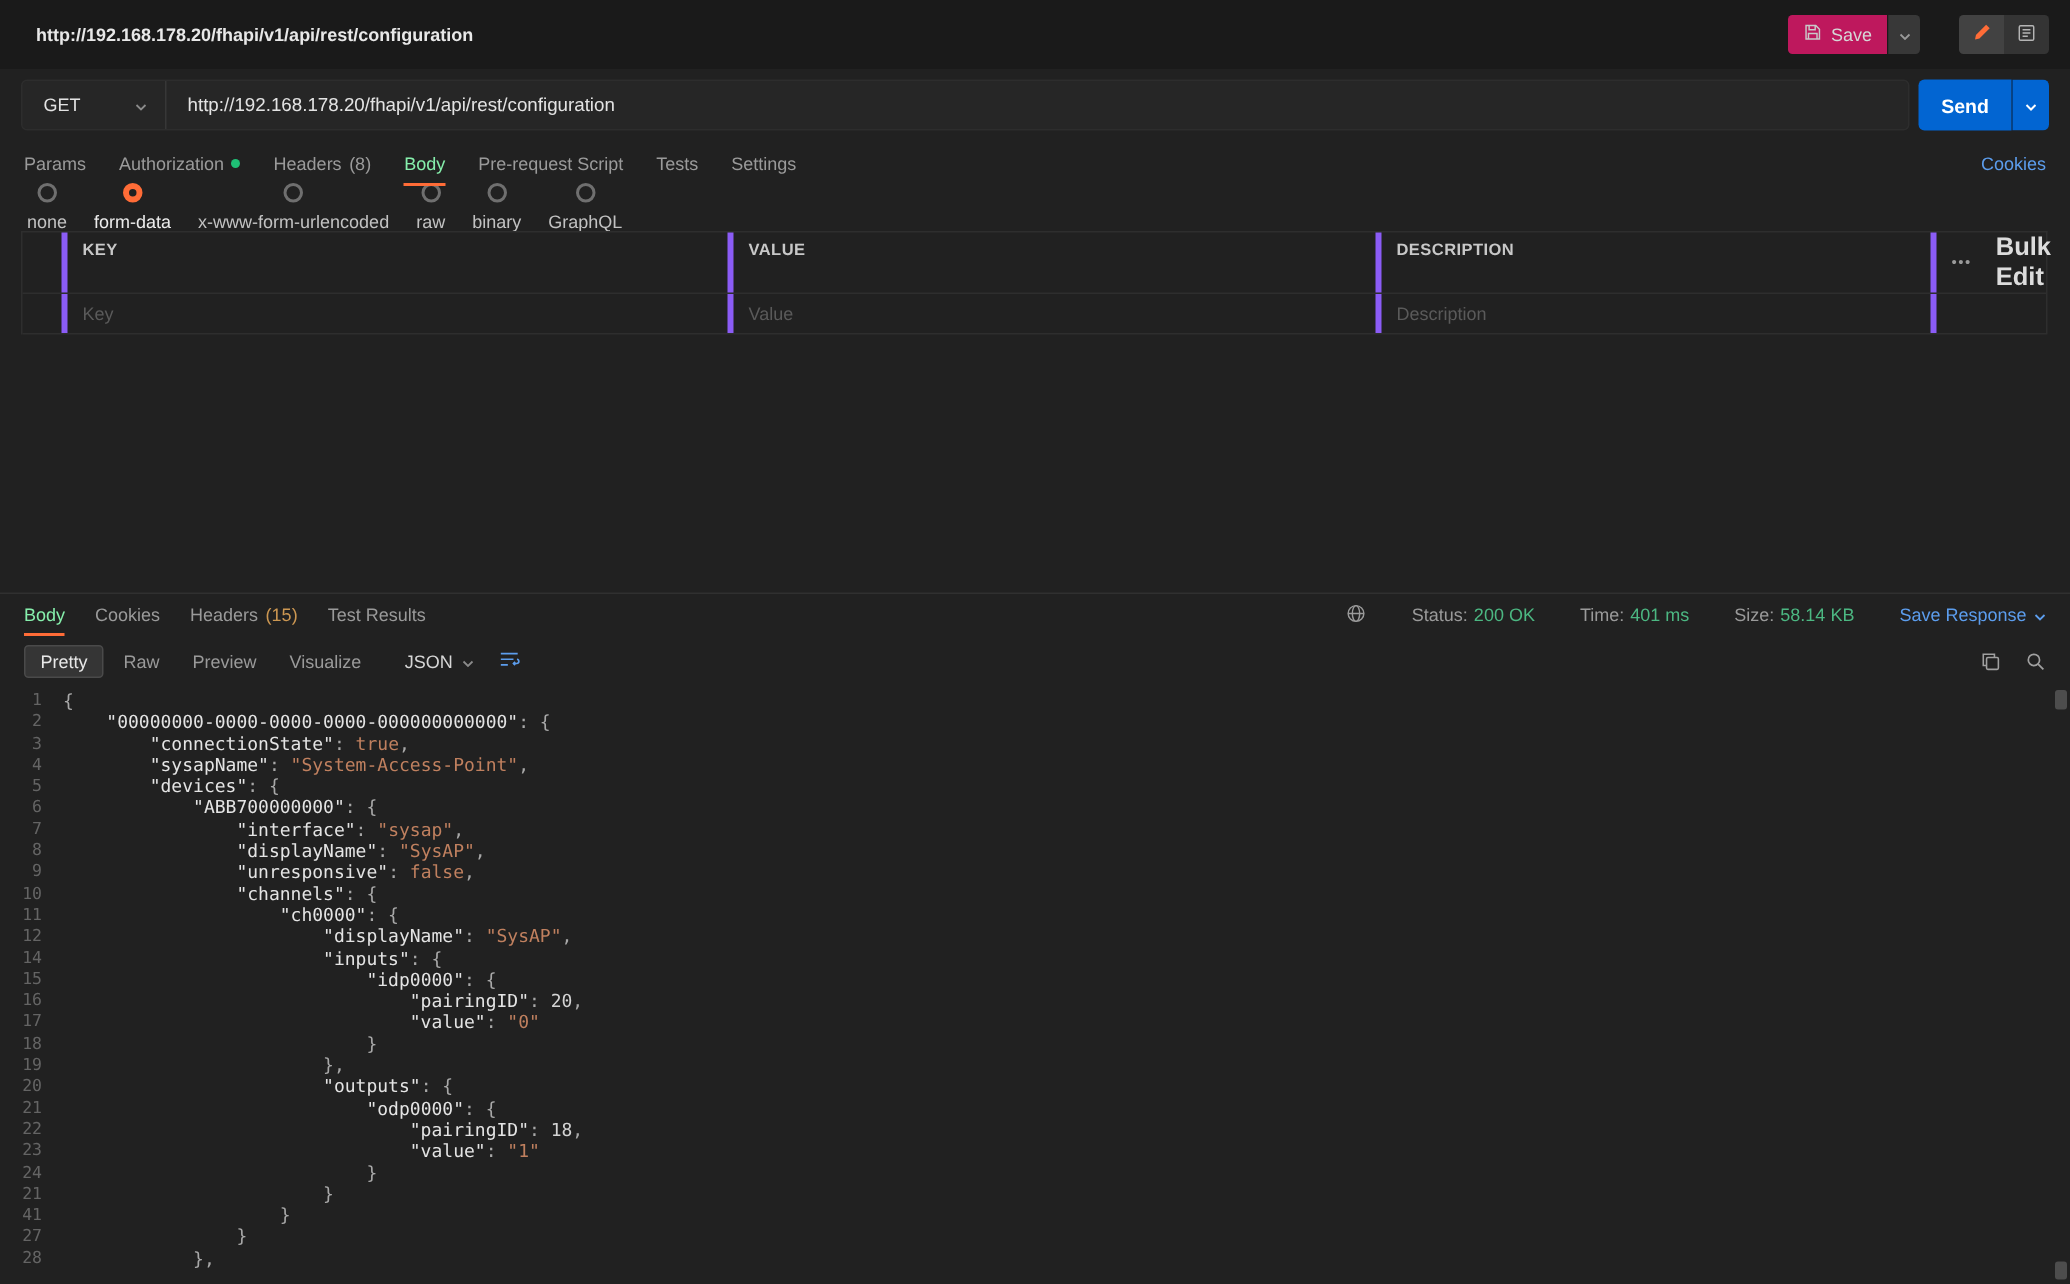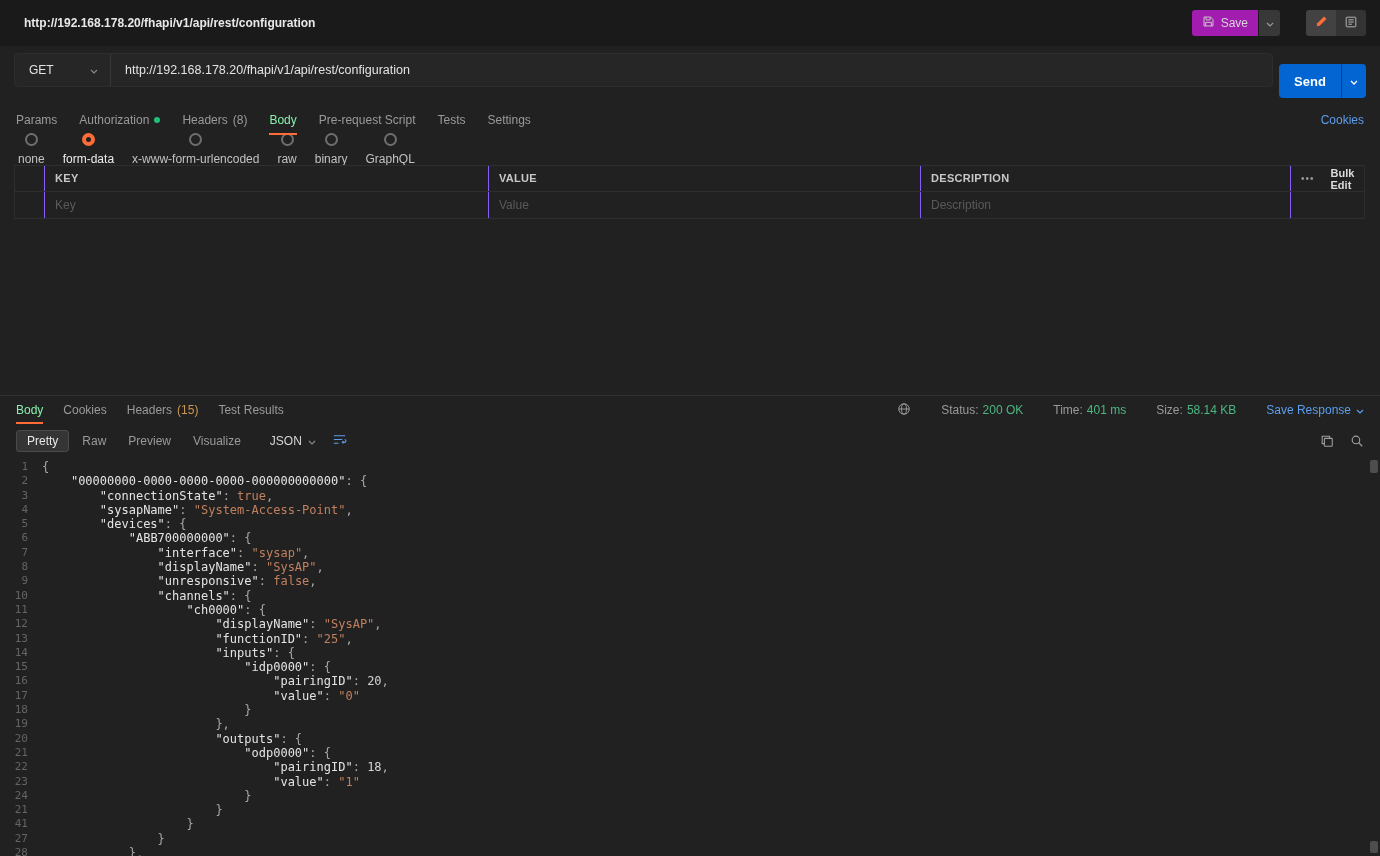--- a/index.html
+++ b/index.html
@@ -15,21 +15,21 @@
   
   .topbar {
     height: 46px; background: #1a1a1a; flex: none;
     display: flex; align-items: center; justify-content: space-between;
     padding: 0 14px 0 24px;
   }
   .topbar-title { font-weight: bold; font-size: 12px; color: #e8e8e8; }
   .topbar-actions { display: flex; align-items: center; gap: 26px; }
   .save-group { display: flex; height: 26px; }
   .save-main {
-    display: flex; align-items: center; gap: 6px; background: #a21caf; color: #d6d6d6;
+    display: flex; align-items: center; gap: 6px; background: #be185d; color: #d6d6d6;
     padding: 0 10px; border-radius: 3px 0 0 3px; cursor: pointer; font-size: 12px;
   }
   .save-caret {
     width: 22px; background: #383838; border-left: 1px solid #1a1a1a;
     border-radius: 0 3px 3px 0; display: flex; align-items: center; justify-content: center; cursor: pointer;
   }
   .icon-pair { display: flex; height: 26px; border-radius: 3px; overflow: hidden; }
   .icon-btn {
     width: 30px; display: flex; align-items: center; justify-content: center; cursor: pointer;
   }
@@ -40,21 +40,21 @@
   .url-row { flex: none; display: flex; gap: 6px; padding: 7px 14px; }
   .url-bar {
     flex: 1; display: flex; align-items: center; height: 34px;
     background: #262626; border: 1px solid #2d2d2d; border-radius: 4px;
   }
   .method {
     width: 96px; height: 100%; display: flex; align-items: center; justify-content: space-between;
     padding: 0 12px 0 14px; border-right: 1px solid #373737; cursor: pointer; color: #e3e3e3;
   }
   .url-input { padding-left: 14px; color: #e3e3e3; font-size: 12.5px; flex: 1; cursor: text; }
-  .send-group { display: flex; height: 34px; margin-top: 11px; }
+  .send-group { display: flex; height: 34px; }
   .send-main {
     width: 62px; background: #0265d2; color: #fff; font-weight: bold; font-size: 13px;
     border: none; border-radius: 4px 0 0 4px; cursor: pointer; font-family: inherit;
   }
   .send-caret {
     width: 25px; background: #0265d2; border-left: 1px solid rgba(0,0,0,0.35);
     border-radius: 0 4px 4px 0; display: flex; align-items: center; justify-content: center; cursor: pointer;
   }
 
   
@@ -76,26 +76,26 @@
   .radio { width: 13px; height: 13px; border-radius: 50%; border: 2px solid #6f6f6f; flex: none; }
   .mode.selected .radio { border: 4px solid #ff6c37; }
   .mode.selected { color: #ececec; }
 
   
   .kv-table {
     flex: none; margin: 2px 15px 0 14px;
     border: 1px solid #2e2e2e; border-bottom: none;
   }
   .kv-row { display: grid; grid-template-columns: 30px 444px 432px 370px 1fr; border-bottom: 1px solid #2e2e2e; }
-  .kv-cell { padding: 6px 10px; border-right: 1px solid #8b5cf6; min-height: 25px; }
+  .kv-cell { padding: 6px 10px; border-right: 4px solid #8b5cf6; min-height: 25px; }
   .kv-cell:last-child { border-right: none; }
   .kv-head { font-size: 11px; font-weight: bold; color: #c8c8c8; letter-spacing: 0.3px; }
   .kv-actions { display: flex; align-items: center; justify-content: flex-end; gap: 16px; padding: 0 10px; }
   .more-dots { color: #9a9a9a; font-size: 10px; letter-spacing: 1px; cursor: pointer; }
-  .bulk-edit { font-weight: bold; font-size: 11px; color: #dcdcdc; cursor: pointer; }
+  .bulk-edit { font-weight: bold; font-size: 17px; color: #dcdcdc; cursor: pointer; }
   .kv-placeholder { color: #5a5a5a; font-size: 12px; cursor: text; }
 
   .spacer { flex: 1; }
 
   
   .response { flex: none; height: 461px; border-top: 1px solid #303030; display: flex; flex-direction: column; }
   .resp-tabs { flex: none; height: 28px; display: flex; align-items: stretch; gap: 20px; padding: 0 16px; }
   .resp-tabs .tab-count.amber { color: #cc9752; }
   .resp-meta { margin-left: auto; display: flex; align-items: center; gap: 30px; }
   .meta-item { display: flex; gap: 4px; color: #9a9a9a; white-space: nowrap; }
@@ -370,21 +370,20 @@
           <div class="code-line"><span class="ln">3</span><span class="lc">        <span class="tk-key">"connectionState"</span>: <span class="tk-bool">true</span>,</span></div>
           <div class="code-line"><span class="ln">4</span><span class="lc">        <span class="tk-key">"sysapName"</span>: <span class="tk-str">"System-Access-Point"</span>,</span></div>
           <div class="code-line"><span class="ln">5</span><span class="lc">        <span class="tk-key">"devices"</span>: {</span></div>
           <div class="code-line"><span class="ln">6</span><span class="lc">            <span class="tk-key">"ABB700000000"</span>: {</span></div>
           <div class="code-line"><span class="ln">7</span><span class="lc">                <span class="tk-key">"interface"</span>: <span class="tk-str">"sysap"</span>,</span></div>
           <div class="code-line"><span class="ln">8</span><span class="lc">                <span class="tk-key">"displayName"</span>: <span class="tk-str">"SysAP"</span>,</span></div>
           <div class="code-line"><span class="ln">9</span><span class="lc">                <span class="tk-key">"unresponsive"</span>: <span class="tk-bool">false</span>,</span></div>
           <div class="code-line"><span class="ln">10</span><span class="lc">                <span class="tk-key">"channels"</span>: {</span></div>
           <div class="code-line"><span class="ln">11</span><span class="lc">                    <span class="tk-key">"ch0000"</span>: {</span></div>
           <div class="code-line"><span class="ln">12</span><span class="lc">                        <span class="tk-key">"displayName"</span>: <span class="tk-str">"SysAP"</span>,</span></div>
-          <div class="code-line"><span class="ln">13</span><span class="lc">                        <span class="tk-key">"functionID"</span>: <span class="tk-str">"25"</span>,</span></div>
           <div class="code-line"><span class="ln">14</span><span class="lc">                        <span class="tk-key">"inputs"</span>: {</span></div>
           <div class="code-line"><span class="ln">15</span><span class="lc">                            <span class="tk-key">"idp0000"</span>: {</span></div>
           <div class="code-line"><span class="ln">16</span><span class="lc">                                <span class="tk-key">"pairingID"</span>: <span class="tk-num">20</span>,</span></div>
           <div class="code-line"><span class="ln">17</span><span class="lc">                                <span class="tk-key">"value"</span>: <span class="tk-str">"0"</span></span></div>
           <div class="code-line"><span class="ln">18</span><span class="lc">                            }</span></div>
           <div class="code-line"><span class="ln">19</span><span class="lc">                        },</span></div>
           <div class="code-line"><span class="ln">20</span><span class="lc">                        <span class="tk-key">"outputs"</span>: {</span></div>
           <div class="code-line"><span class="ln">21</span><span class="lc">                            <span class="tk-key">"odp0000"</span>: {</span></div>
           <div class="code-line"><span class="ln">22</span><span class="lc">                                <span class="tk-key">"pairingID"</span>: <span class="tk-num">18</span>,</span></div>
           <div class="code-line"><span class="ln">23</span><span class="lc">                                <span class="tk-key">"value"</span>: <span class="tk-str">"1"</span></span></div>

